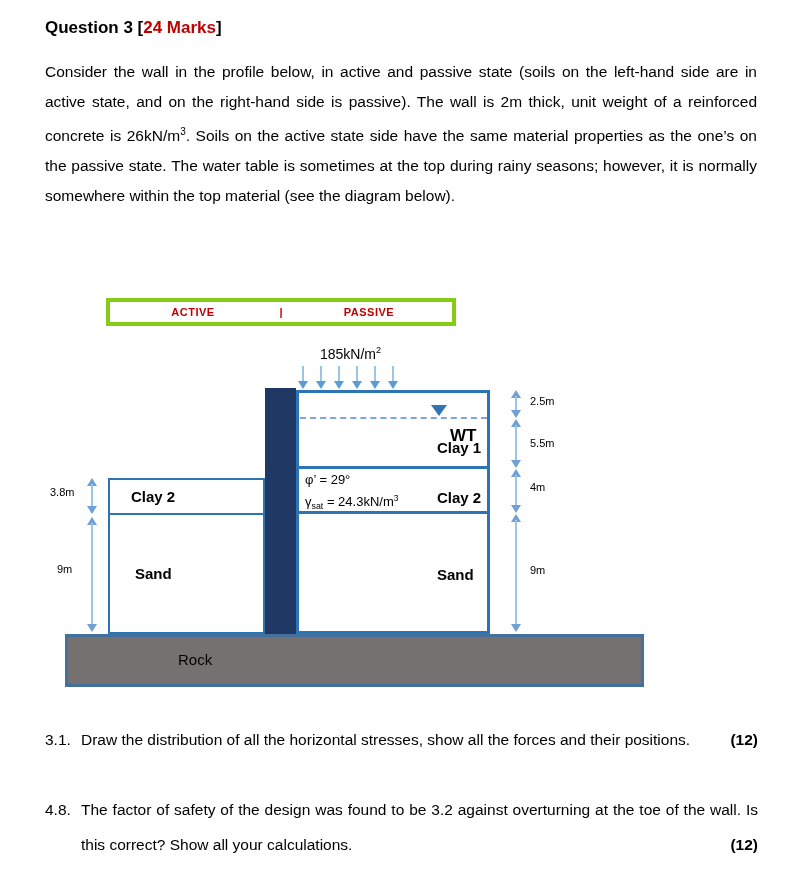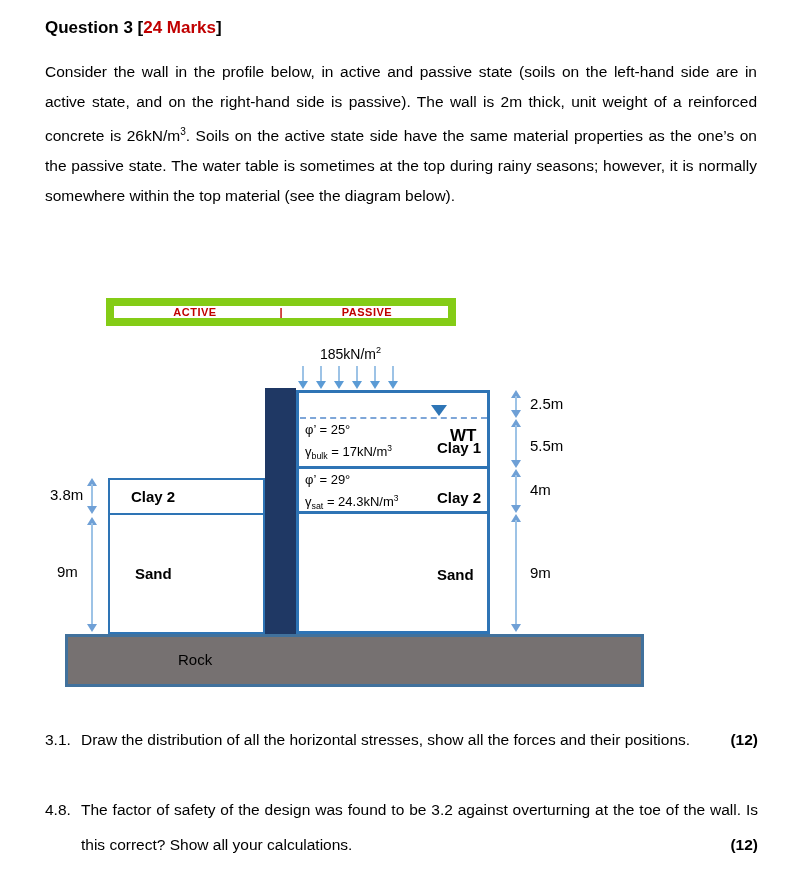--- a/index.html
+++ b/index.html
@@ -8,21 +8,21 @@
   .page { position:relative; width:798px; height:870px; background:#fff; overflow:hidden; }
 
   .title { position:absolute; left:45px; top:18px; font-size:17px; font-weight:bold; }
   .red { color:#C00000; }
 
   .intro { position:absolute; left:45px; top:57px; width:712px; font-size:15.5px; line-height:30px; text-align:justify; }
   .sup { font-size:0.65em; vertical-align:super; }
   .sub { font-size:0.68em; vertical-align:-3px; }
 
   
-  .legend { position:absolute; left:106px; top:298px; width:350px; height:28px; border:8px solid #84cc16; display:flex; align-items:center; font-size:11px; font-weight:bold; color:#C00000; }
+  .legend { position:absolute; left:106px; top:298px; width:350px; height:28px; border:4px solid #84cc16; display:flex; align-items:center; font-size:11px; font-weight:bold; color:#C00000; }
   .legend .half { flex:1; text-align:center; letter-spacing:0.5px; }
   .legend .sep { width:10px; text-align:center; }
 
   
   .surcharge-label { position:absolute; left:320px; top:345px; font-size:14px; }
   .down-arrow { position:absolute; width:10px; height:23px; }
   .down-arrow .stem { position:absolute; left:4px; top:0; width:2px; height:16px; background:#9DC3E6; }
   .down-arrow::after { content:''; position:absolute; bottom:0; left:0; width:0; height:0;
     border-left:5px solid transparent; border-right:5px solid transparent; border-top:8px solid #5B9BD5; }
 
@@ -39,21 +39,21 @@
   .props { position:absolute; font-size:13px; line-height:18px; }
   .layer-name { position:absolute; font-size:15px; font-weight:bold; }
 
   
   .dim-arrow { position:absolute; width:12px; }
   .dim-arrow .stem { position:absolute; left:5px; top:6px; bottom:6px; width:2px; background:#9DC3E6; }
   .dim-arrow::before { content:''; position:absolute; top:0; left:1px; width:0; height:0;
     border-left:5px solid transparent; border-right:5px solid transparent; border-bottom:8px solid #6FA0D6; }
   .dim-arrow::after { content:''; position:absolute; bottom:0; left:1px; width:0; height:0;
     border-left:5px solid transparent; border-right:5px solid transparent; border-top:8px solid #6FA0D6; }
-  .dim-label { position:absolute; font-size:15px;text-align:right; }
+  .dim-label { position:absolute; font-size:11px;text-align:right; }
 
   .rock { position:absolute; left:65px; top:634px; width:579px; height:53px; background:#767171; border:3px solid #41719C; }
   .rock-label { position:absolute; left:178px; top:651px; font-size:15px; }
 
   
   .question { position:absolute; left:45px; width:713px; font-size:15.5px; line-height:35px; }
   .qnum { position:absolute; left:0; top:0; }
   .qtext { margin-left:36px; text-align:justify; }
   .qmarks { float:right; font-weight:bold; }
 </style>
@@ -94,24 +94,20 @@
 
   <div class="wall"></div>
 
   <div class="passive-box"></div>
   <div class="hline" style="left:296px;top:466px;width:194px"></div>
   <div class="hline" style="left:296px;top:511px;width:194px"></div>
   <div class="wt-line"></div>
   <div class="wt-tri"></div>
   <div class="wt-label">WT</div>
 
-  <div class="props" style="left:305px;top:421px">
-    <div>φ’ = 25°</div>
-    <div><span>γ</span><span class="sub">bulk</span><span> = 17kN/m</span><span class="sup">3</span></div>
-  </div>
   <div class="layer-name" style="left:437px;top:439px">Clay 1</div>
 
   <div class="props" style="left:305px;top:471px">
     <div>φ’ = 29°</div>
     <div><span>γ</span><span class="sub">sat</span><span> = 24.3kN/m</span><span class="sup">3</span></div>
   </div>
   <div class="layer-name" style="left:437px;top:489px">Clay 2</div>
 
   <div class="layer-name" style="left:437px;top:566px">Sand</div>
 

